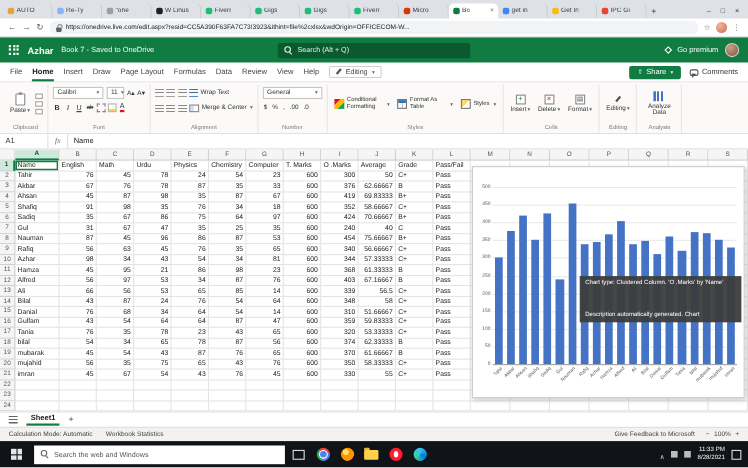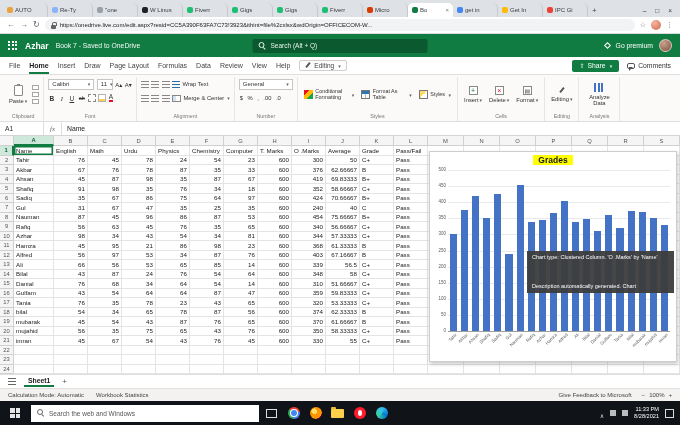--- a/index.html
+++ b/index.html
@@ -1006,21 +1006,20 @@
         <div class="gc cell" style="width:36px"></div>
         <div class="gc cell" style="width:36px"></div>
         <div class="gc cell" style="width:36px"></div>
         <div class="gc cell" style="width:36px"></div>
         <div class="gc cell" style="width:36px"></div>
         <div class="gc cell" style="width:36px"></div>
       </div>
     </div>
 
   <div class="chart">
-    <div class="ctitle"><span style="background: rgb(255, 255, 0);">Grades</span></div>
     <div class="plot">
         <div class="gl axis" style="top:100%"></div>
         <div class="ylab" style="top:100%">0</div>
         <div class="gl" style="top:90%"></div>
         <div class="ylab" style="top:90%">50</div>
         <div class="gl" style="top:80%"></div>
         <div class="ylab" style="top:80%">100</div>
         <div class="gl" style="top:70%"></div>
         <div class="ylab" style="top:70%">150</div>
         <div class="gl" style="top:60%"></div>

